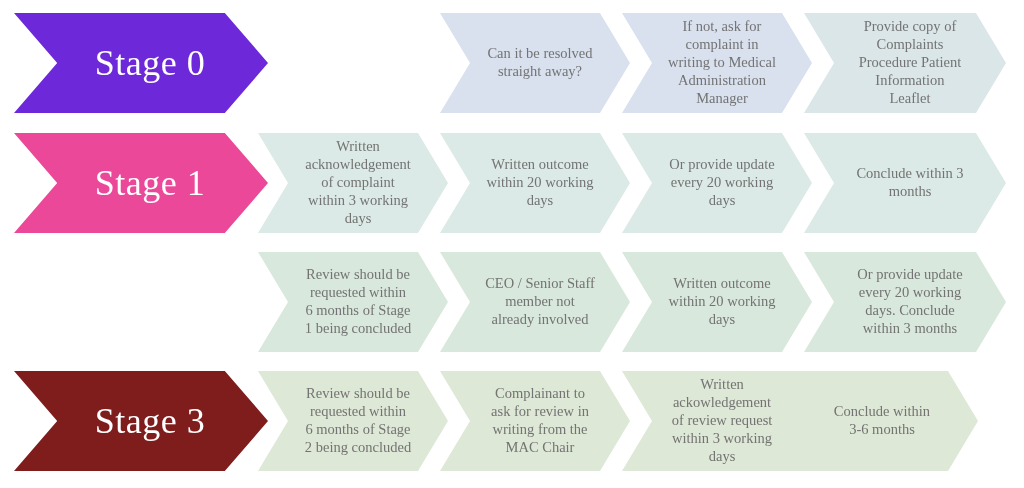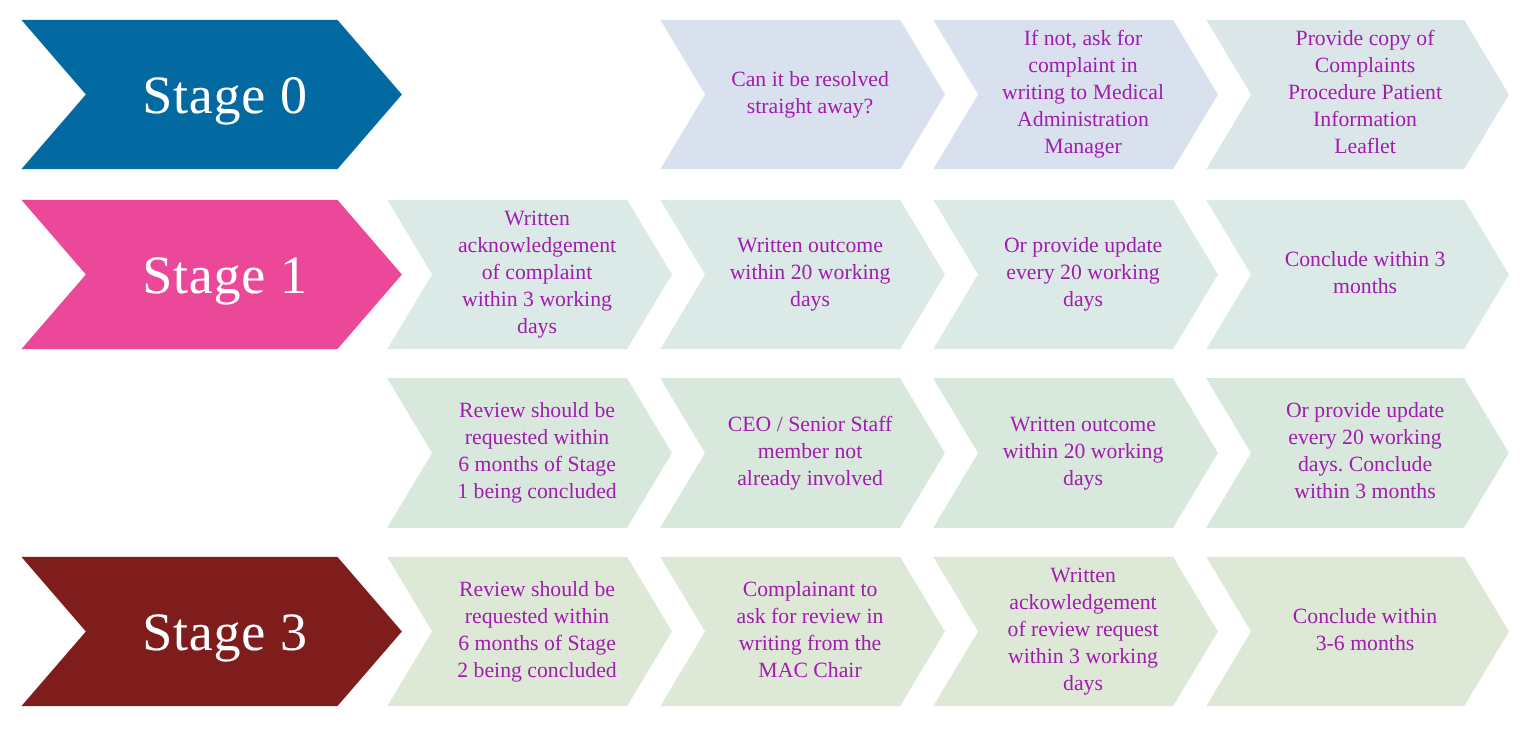--- a/index.html
+++ b/index.html
@@ -57,21 +57,21 @@
     display: flex;
     align-items: center;
     justify-content: center;
     box-sizing: border-box;
     -webkit-clip-path: polygon(0 0, calc(100% - 30px) 0, 100% 50%, calc(100% - 30px) 100%, 0 100%, 30px 50%);
     clip-path: polygon(0 0, calc(100% - 30px) 0, 100% 50%, calc(100% - 30px) 100%, 0 100%, 30px 50%);
   }
   .step-text {
     display: block;
     text-align: center;
-    color: #a21caf;
+    color: #737373;
     font-size: 14.5px;
     line-height: 1.23;
     padding: 0 20px 0 30px;
     white-space: pre-line;
   }
 
   
   .row-0 { top: 13px; }
   .row-1 { top: 133px; }
   .row-2 { top: 252px; }
@@ -93,21 +93,21 @@
 Administration
 Manager</span>
       </div>
       <div class="step" style="left: 804px; width: 202px; background: rgb(219, 230, 233);">
         <span class="step-text">Provide copy of
 Complaints
 Procedure Patient
 Information
 Leaflet</span>
       </div>
-      <div class="stage-head" style="background: #0369a1; justify-content: center;">
+      <div class="stage-head" style="background: #6d28d9; justify-content: center;">
         <span class="stage-head-label">Stage 0</span>
       </div>
     </div>
     <div class="stage-row row-1" style="top: 133px;">
       <div class="step" style="left: 258px; width: 190px; background: rgb(219, 234, 230);">
         <span class="step-text">Written
 acknowledgement
 of complaint
 within 3 working
 days</span>
@@ -167,21 +167,21 @@
 writing from the
 MAC Chair</span>
       </div>
       <div class="step" style="left: 622px; width: 190px; background: rgb(222, 232, 214);">
         <span class="step-text">Written
 ackowledgement
 of review request
 within 3 working
 days</span>
       </div>
-      <div class="step" style="left: 804px; width: 202px; background: rgb(222, 232, 214);">
+      <div class="step" style="left: 776px; width: 202px; background: rgb(222, 232, 214);">
         <span class="step-text">Conclude within
 3-6 months</span>
       </div>
       <div class="stage-head" style="background: #7f1d1d;">
         <span class="stage-head-label">Stage 3</span>
       </div>
     </div>
   </div>
 
 </body></html>

